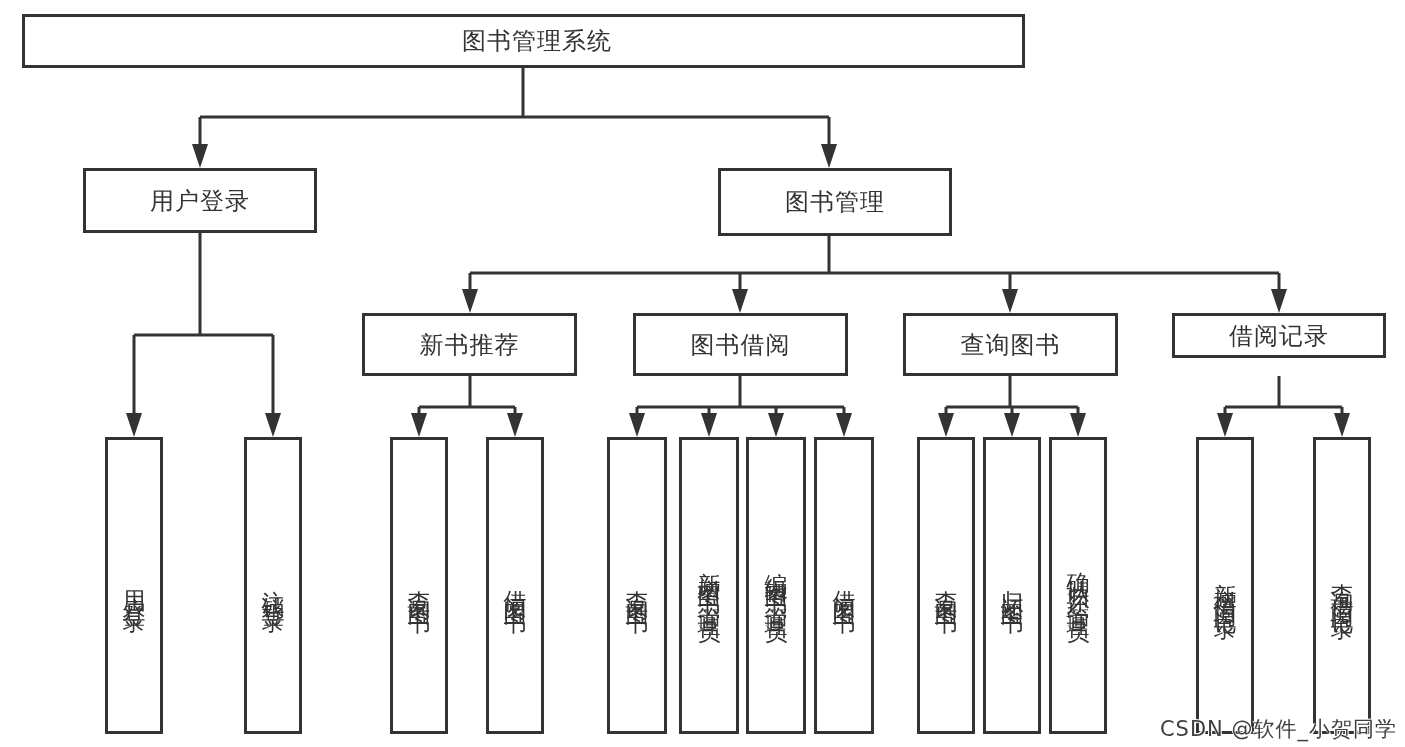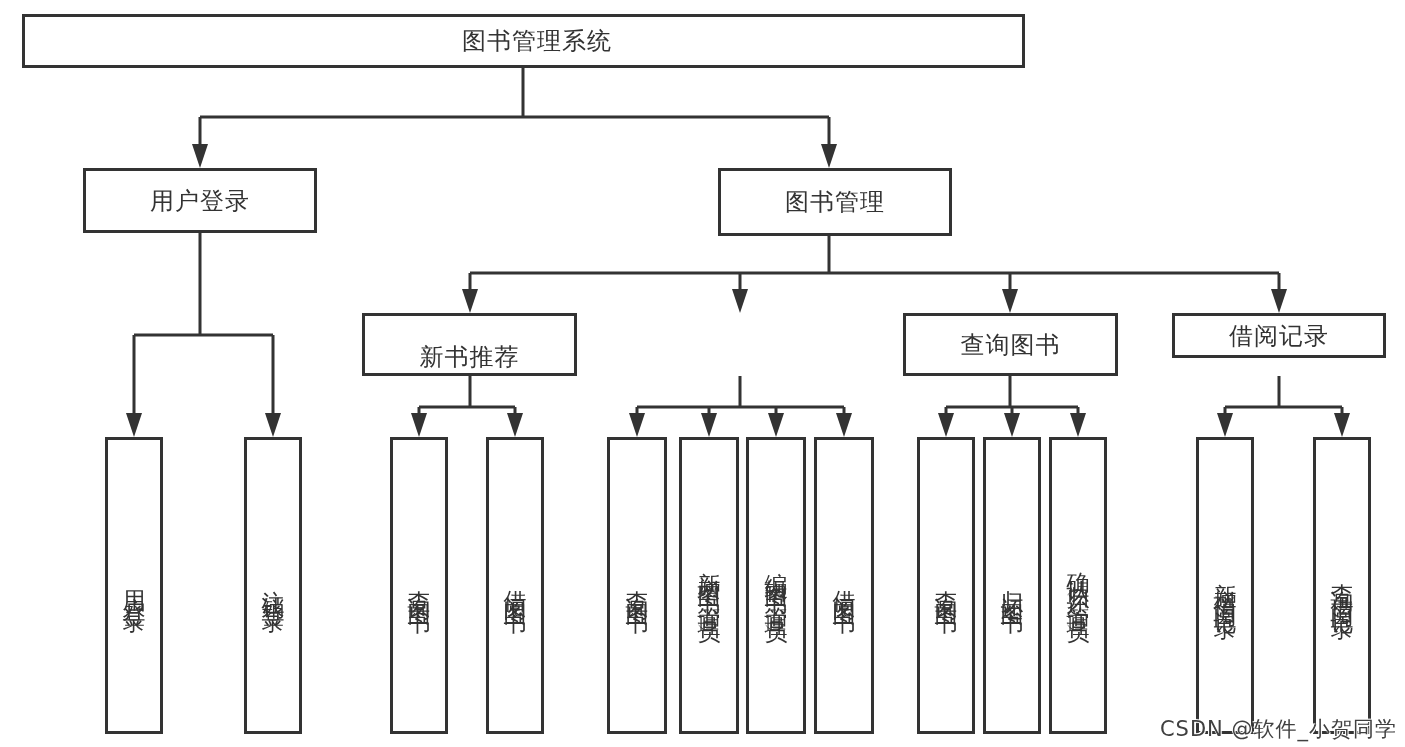--- a/index.html
+++ b/index.html
@@ -17,21 +17,21 @@
   .v-box .vtext{
     writing-mode:vertical-rl;text-orientation:mixed;letter-spacing:7px;line-height:1;
     white-space:nowrap;
   }
   
   #root{left:22px;top:14px;width:1003px;height:54px;padding-left:27px;}
   
   #user-login{left:83px;top:168px;width:234px;height:65px;}
   #book-management{left:712px;top:168px;width:234px;height:68px;margin-left:6px;}
   
-  #new-book-recommend{left:362px;top:313px;width:215px;height:63px;align-items:flex-end;}
+  #new-book-recommend{left:362px;top:313px;width:215px;height:63px;}
   #book-borrow{left:633px;top:313px;width:215px;height:63px;}
   #current-borrow{left:903px;top:313px;width:215px;height:63px;}
   #borrow-record{left:1172px;top:313px;width:214px;height:45px;}
   
   .leaf{top:437px;height:297px;width:58px;}
   #leaf-1{left:105px;}  #leaf-2{left:244px;}
   #leaf-3{left:390px;}  #leaf-4{left:486px;}
   #leaf-5{left:607px;width:60px;} #leaf-6{left:679px;width:60px;}
   #leaf-7{left:746px;width:60px;} #leaf-8{left:814px;width:60px;}
   #leaf-9{left:917px;} #leaf-10{left:983px;} #leaf-11{left:1049px;}
@@ -87,20 +87,23 @@
   <div id="user-login" class="box h-box">
     <span>用户登录</span>
   </div>
   <div id="book-management" class="box h-box">
     <span>图书管理</span>
   </div>
 
   <div id="new-book-recommend" class="box h-box">
     <span>新书推荐</span>
   </div>
+  <div id="book-borrow" class="box h-box">
+    <span>图书借阅</span>
+  </div>
   <div id="current-borrow" class="box h-box">
     <span>查询图书</span>
   </div>
   <div id="borrow-record" class="box h-box">
     <span>借阅记录</span>
   </div>
 
   <div id="leaf-1" class="box v-box leaf">
     <span class="vtext">用户登录</span>
   </div>

